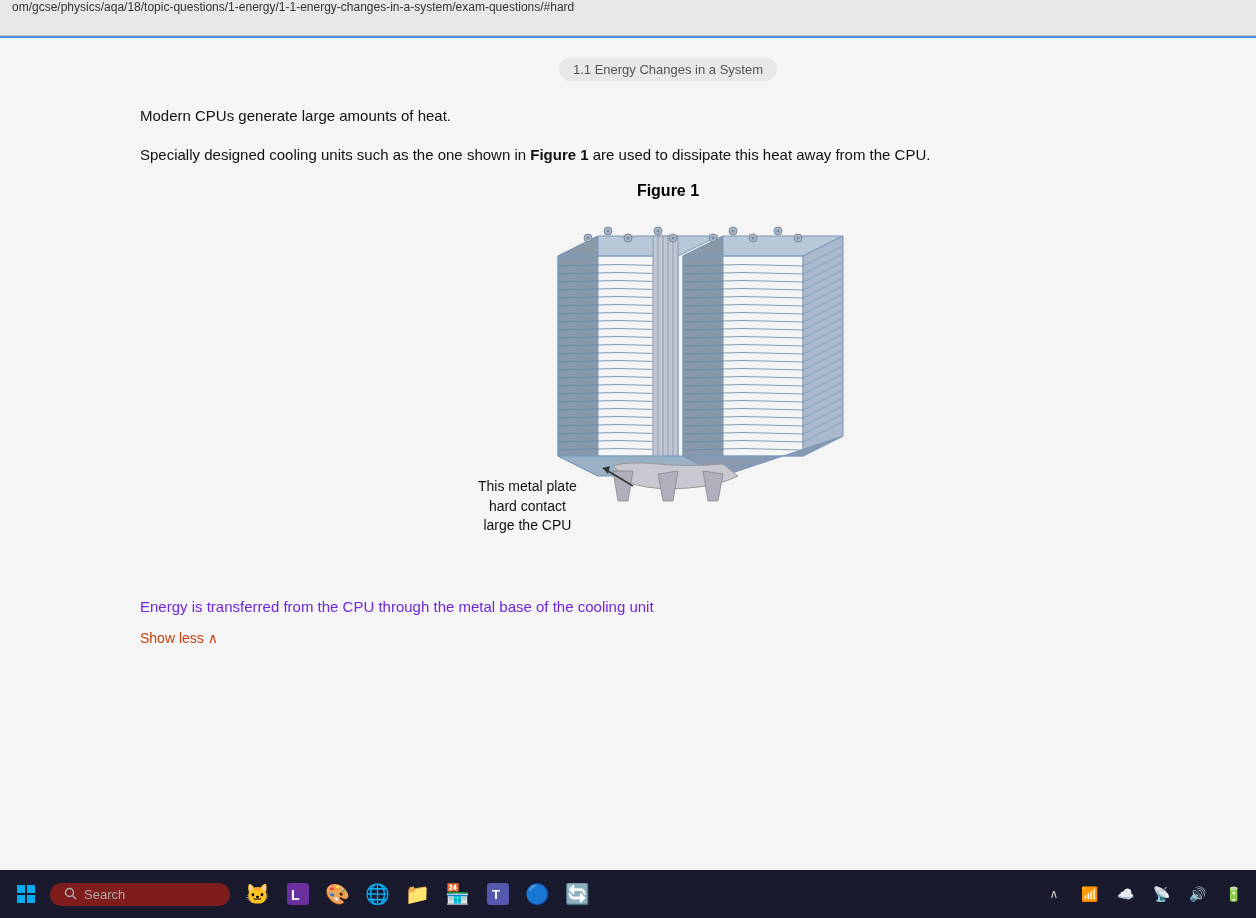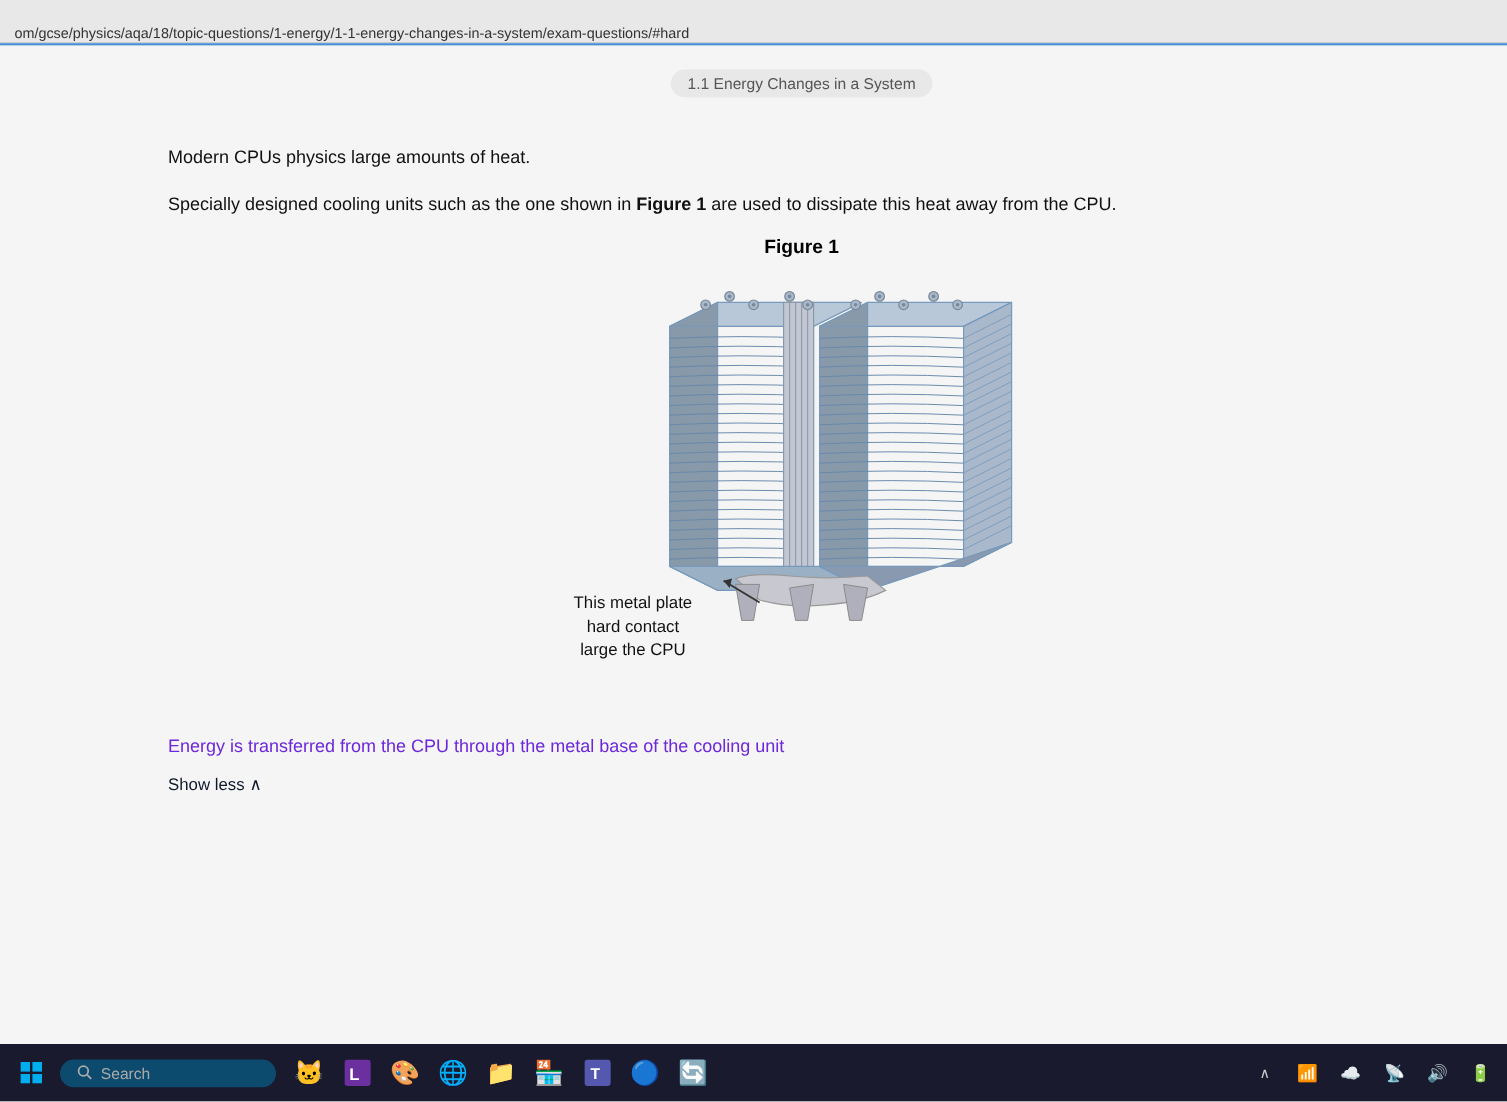--- a/index.html
+++ b/index.html
@@ -10,42 +10,42 @@
       height: 918px;
       overflow: hidden;
       position: relative;
     }
 
     
     .url-bar {
       background: #e8e8e8;
       height: 36px;
       display: flex;
-      align-items: flex-end;
+      align-items: flex-start;
       padding: 0 12px;
       border-bottom: 1px solid #ccc;
     }
     .url-text {
       font-size: 12px;
       color: #333;
       font-family: Arial, sans-serif;
     }
 
     
     .main-content {
       background: #f5f5f5;
       height: calc(918px - 36px - 48px);
       overflow-y: auto;
       padding: 20px 60px 20px 140px;
       position: relative;
     }
 
     .page-title-bar {
       text-align: center;
-      margin-bottom: 40px;
+      margin-bottom: 24px;
     }
     .page-title-text {
       font-size: 13px;
       color: #555;
       background: #e8e8e8;
       display: inline-block;
       padding: 4px 14px;
       border-radius: 12px;
     }
 
@@ -90,21 +90,21 @@
     }
 
     .question-text {
       font-size: 15px;
       color: #6d28d9;
       margin-bottom: 10px;
       line-height: 1.5;
     }
 
     .show-less-link {
-      color: #0f172a;
+      color: #c2410c;
       font-size: 14px;
       cursor: pointer;
       display: inline-flex;
       align-items: center;
       gap: 4px;
     }
 
     
     .taskbar {
       position: absolute;
@@ -126,21 +126,21 @@
       display: flex;
       align-items: center;
       justify-content: center;
       cursor: pointer;
       border-radius: 4px;
     }
 
     .taskbar-search {
       display: flex;
       align-items: center;
-      background: #0c4a6e;
+      background: #7f1d1d;
       border-radius: 20px;
       padding: 4px 14px;
       gap: 6px;
       cursor: pointer;
       min-width: 180px;
     }
     .taskbar-search-text {
       font-size: 13px;
       color: #aaa;
     }
@@ -195,21 +195,21 @@
 <hr class="divider-line">
 
 <div class="main-content">
 
   
   <div class="page-title-bar">
     <span class="page-title-text">1.1 Energy Changes in a System</span>
   </div>
 
   
-  <p class="paragraph">Modern CPUs physics large amounts of heat.</p>
+  <p class="paragraph">Modern CPUs generate large amounts of heat.</p>
 
   <p class="paragraph">
     Specially designed cooling units such as the one shown in <span class="bold">Figure 1</span> are used to dissipate this heat away from the CPU.
   </p>
 
 
   
   <div class="figure-title">Figure 1</div>
 
   

